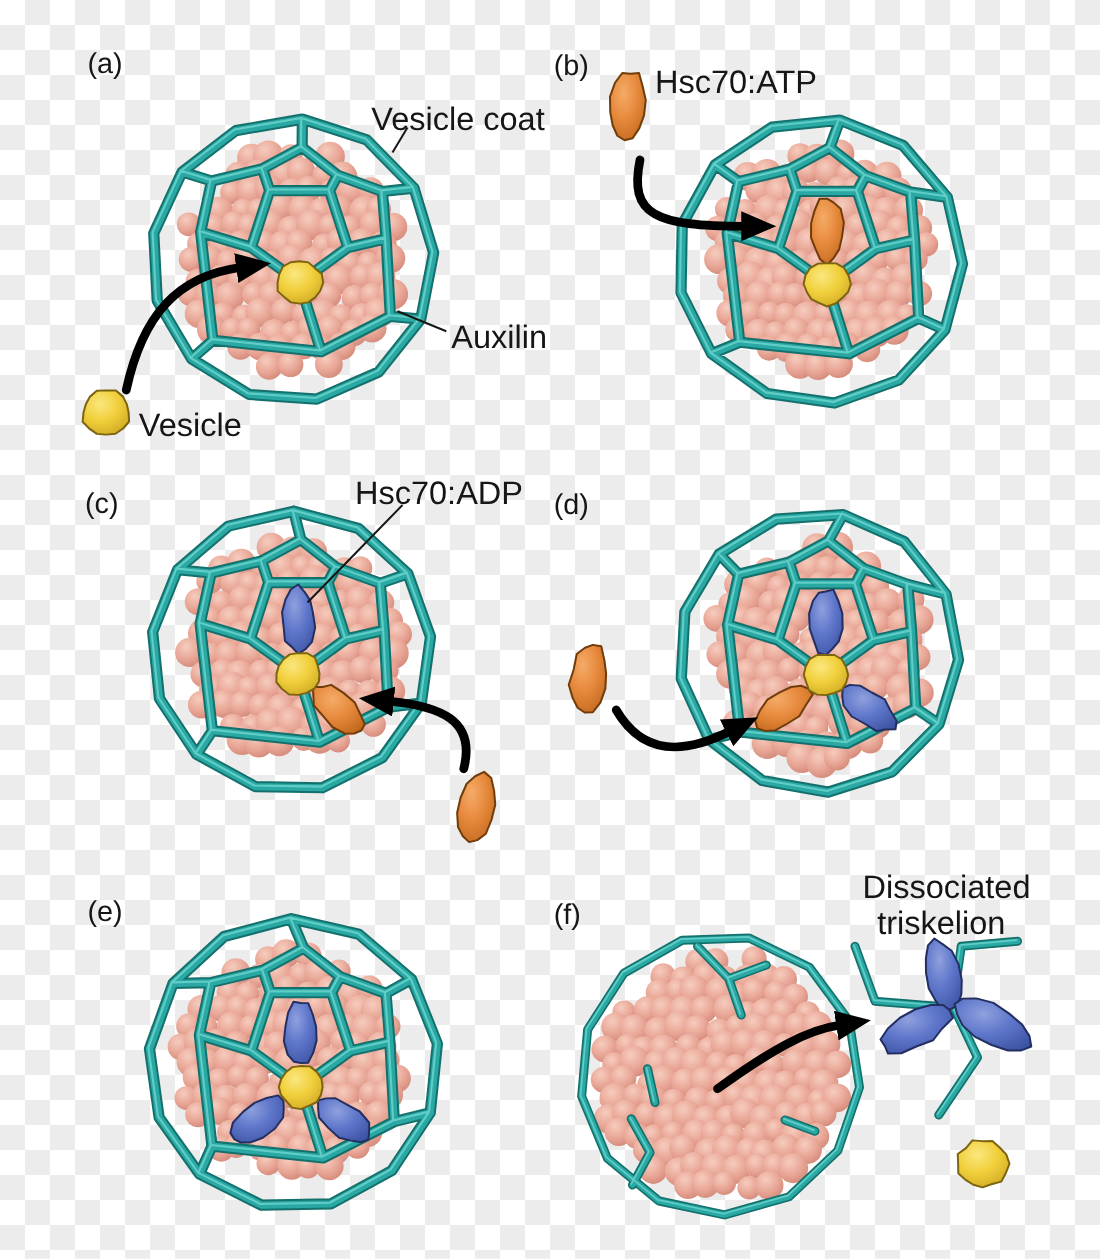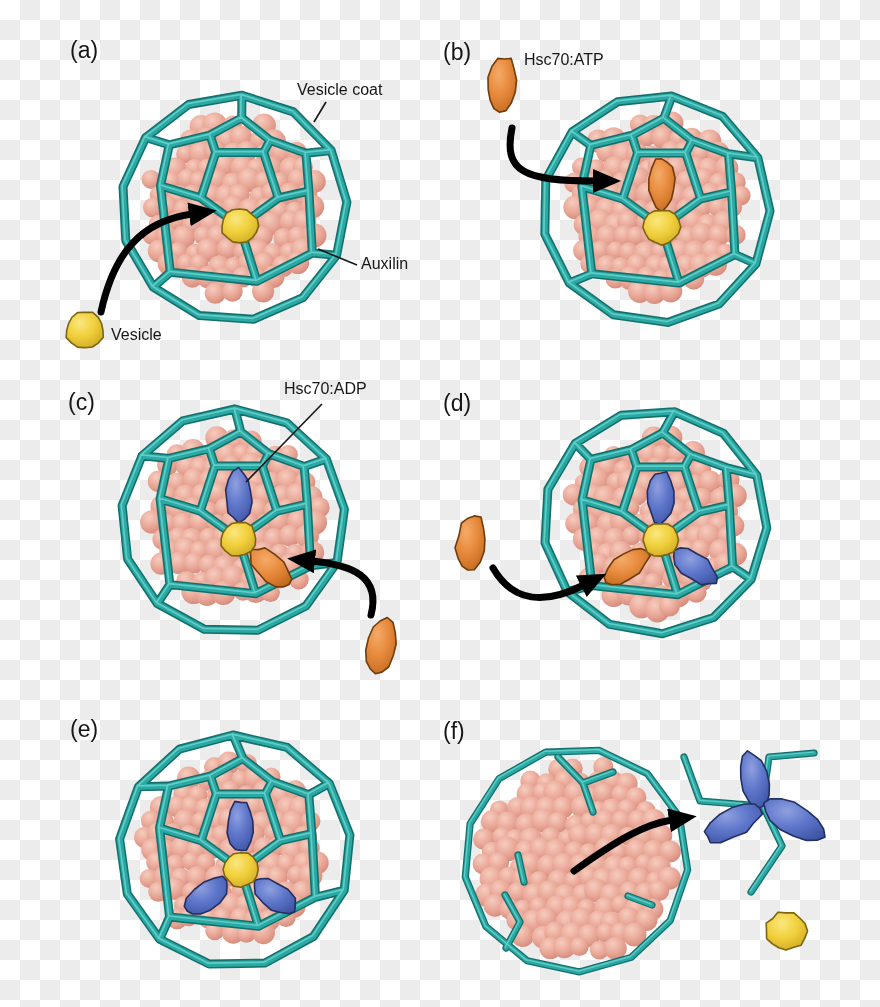--- a/index.html
+++ b/index.html
@@ -5,21 +5,21 @@
   html,body{margin:0;padding:0;background:#fff;}
   .stage{
     position:relative;width:880px;height:1007px;overflow:hidden;
     font-family:"Liberation Sans",sans-serif;
     background:conic-gradient(#ececec 25%, #ffffff 0 50%, #ececec 0 75%, #ffffff 0);
     background-size:40px 40px;
   }
   .stage svg{position:absolute;left:0;top:0;z-index:1;}
   .lbl{
     position:absolute;z-index:2;color:#161616;
-    font-size:16px;line-height:1.12;white-space:nowrap;
+    font-size:26px;line-height:1.12;white-space:nowrap;
   }
   .lbl.letter{font-size:23px;}
   .lbl.wrap{white-space:normal;text-align:center;}
 </style>
 </head>
 <body>
 
 <div class="stage">
   <svg id="fig" width="880" height="1007" viewBox="0 0 880 1007">
       <defs>
@@ -788,13 +788,14 @@
   <div class="lbl letter" style="left:68px;top:390px">(c)</div>
   <div class="lbl letter" style="left:443px;top:391px">(d)</div>
   <div class="lbl letter" style="left:70px;top:717px">(e)</div>
   <div class="lbl letter" style="left:443px;top:719px">(f)</div>
 
   <div class="lbl" style="left:297px;top:81px">Vesicle coat</div>
   <div class="lbl" style="left:361px;top:255px">Auxilin</div>
   <div class="lbl" style="left:111px;top:326px">Vesicle</div>
   <div class="lbl" style="left:524px;top:51px">Hsc70:ATP</div>
   <div class="lbl" style="left:284px;top:380px">Hsc70:ADP</div>
+  <div class="lbl wrap" style="left:690px;top:695px;width:126px">Dissociated triskelion</div>
 </div>
 
 </body></html>

